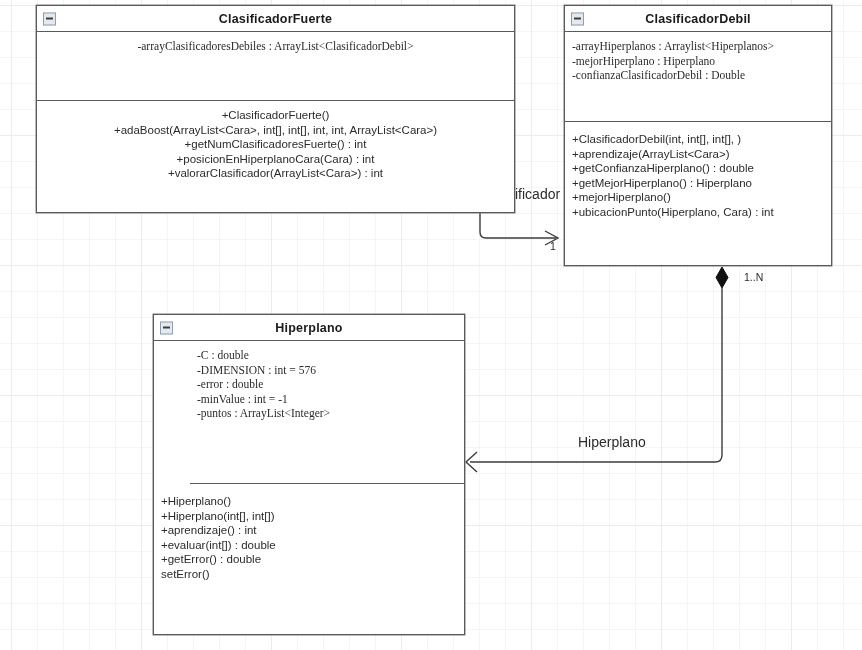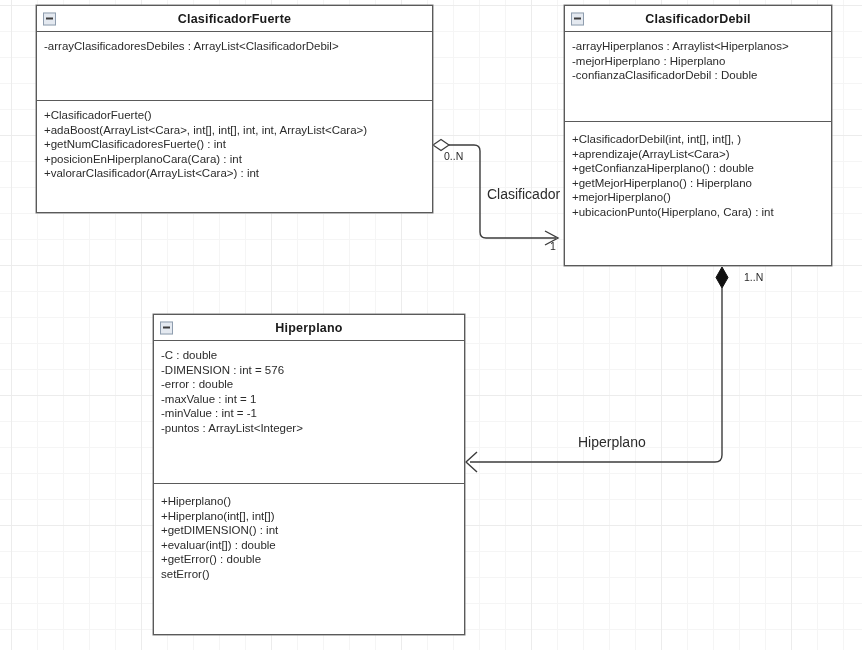--- a/index.html
+++ b/index.html
@@ -67,20 +67,21 @@
     height: 2px;
     background: #3c3c3c;
   }
   .uml-section {
     padding: 7px 7px 4px 7px;
     box-sizing: border-box;
     overflow: hidden;
   }
   .uml-section.attrs {
     border-bottom: 1.5px solid #5a5a5a;
+    font-family: Liberation Serif, serif;
   }
   .uml-row {
     font-size: 11.5px;
     line-height: 14.6px;
     color: #2b2b2b;
     white-space: nowrap;
   }
 
   
   .connector-svg {
@@ -125,21 +126,21 @@
     <polyline points="477,452 466,462 477,472" fill="none" stroke="#3c3c3c" stroke-width="1.4"></polyline>
   </svg>
 
   <div class="edge-label" style="left:487px; top:186px;">Clasificador</div>
   <div class="mult-label" style="left:444px; top:150px;">0..N</div>
   <div class="mult-label" style="left:550px; top:240px;">1</div>
 
   <div class="edge-label" style="left:578px; top:434px;">Hiperplano</div>
   <div class="mult-label" style="left:744px; top:271px;">1..N</div>
 
-  <div class="uml-class" id="box-fuerte" style="left:36px; top:5px; width:397px; height:208px;">
+  <div class="uml-class" id="box-fuerte" style="left:36px; top:5px; width:479px; height:208px;text-align:center;">
     <div class="uml-header">
       <span class="collapse-btn"></span>
       <span class="uml-title">ClasificadorFuerte</span>
     </div>
     <div class="uml-section attrs" style="height:69px;">
       <div class="uml-row">-arrayClasificadoresDebiles : ArrayList&lt;ClasificadorDebil&gt;</div>
     </div>
     <div class="uml-section methods" style="height:112px;">
       <div class="uml-row">+ClasificadorFuerte()</div>
       <div class="uml-row">+adaBoost(ArrayList&lt;Cara&gt;, int[], int[], int, int, ArrayList&lt;Cara&gt;)</div>
@@ -167,31 +168,30 @@
       <div class="uml-row">+mejorHiperplano()</div>
       <div class="uml-row">+ubicacionPunto(Hiperplano, Cara) : int</div>
     </div>
   </div>
 
   <div class="uml-class" id="box-hiperplano" style="left:153px; top:314px; width:312px; height:321px;">
     <div class="uml-header">
       <span class="collapse-btn"></span>
       <span class="uml-title">Hiperplano</span>
     </div>
-    <div class="uml-section attrs" style="height:143px;">
+    <div class="uml-section attrs" style="height:143px;margin-left:36px;">
       <div class="uml-row">-C : double</div>
       <div class="uml-row">-DIMENSION : int = 576</div>
       <div class="uml-row">-error : double</div>
-      <div class="uml-row">-maxValue : int = 1</div>
       <div class="uml-row">-minValue : int = -1</div>
       <div class="uml-row">-puntos : ArrayList&lt;Integer&gt;</div>
     </div>
     <div class="uml-section methods" style="height:151px; padding-top:10px;">
       <div class="uml-row">+Hiperplano()</div>
       <div class="uml-row">+Hiperplano(int[], int[])</div>
-      <div class="uml-row">+getDIMENSION() : int</div>
+      <div class="uml-row">+aprendizaje() : int</div>
       <div class="uml-row">+evaluar(int[]) : double</div>
       <div class="uml-row">+getError() : double</div>
       <div class="uml-row">setError()</div>
     </div>
   </div>
 
 </div>
 
 </body></html>

